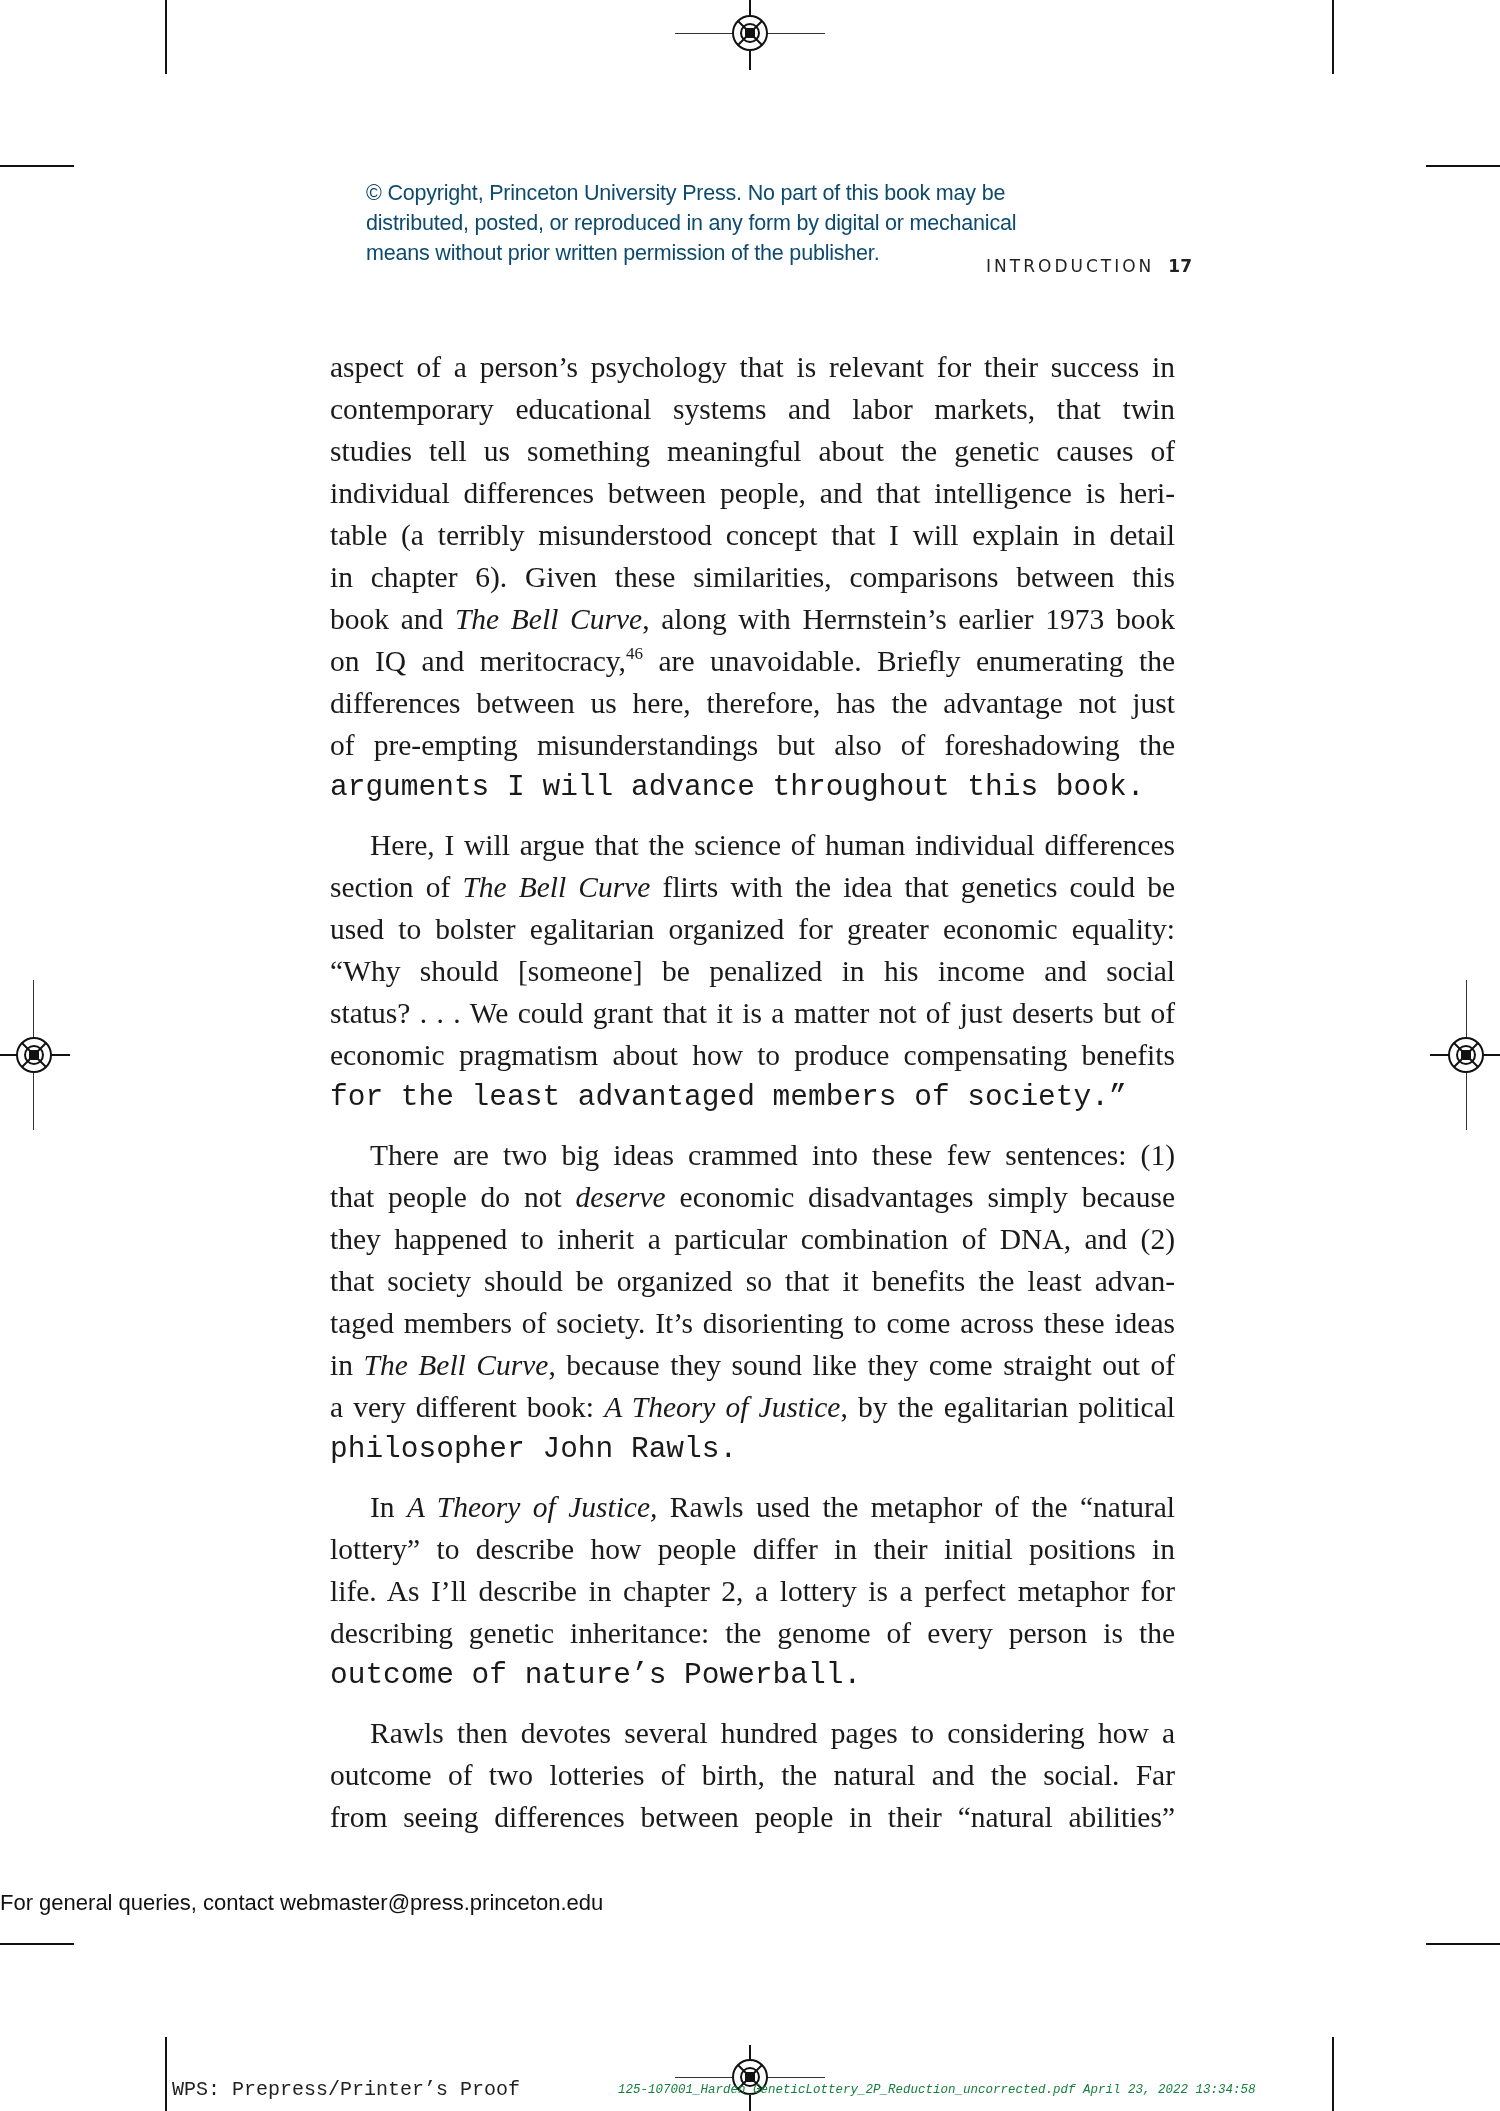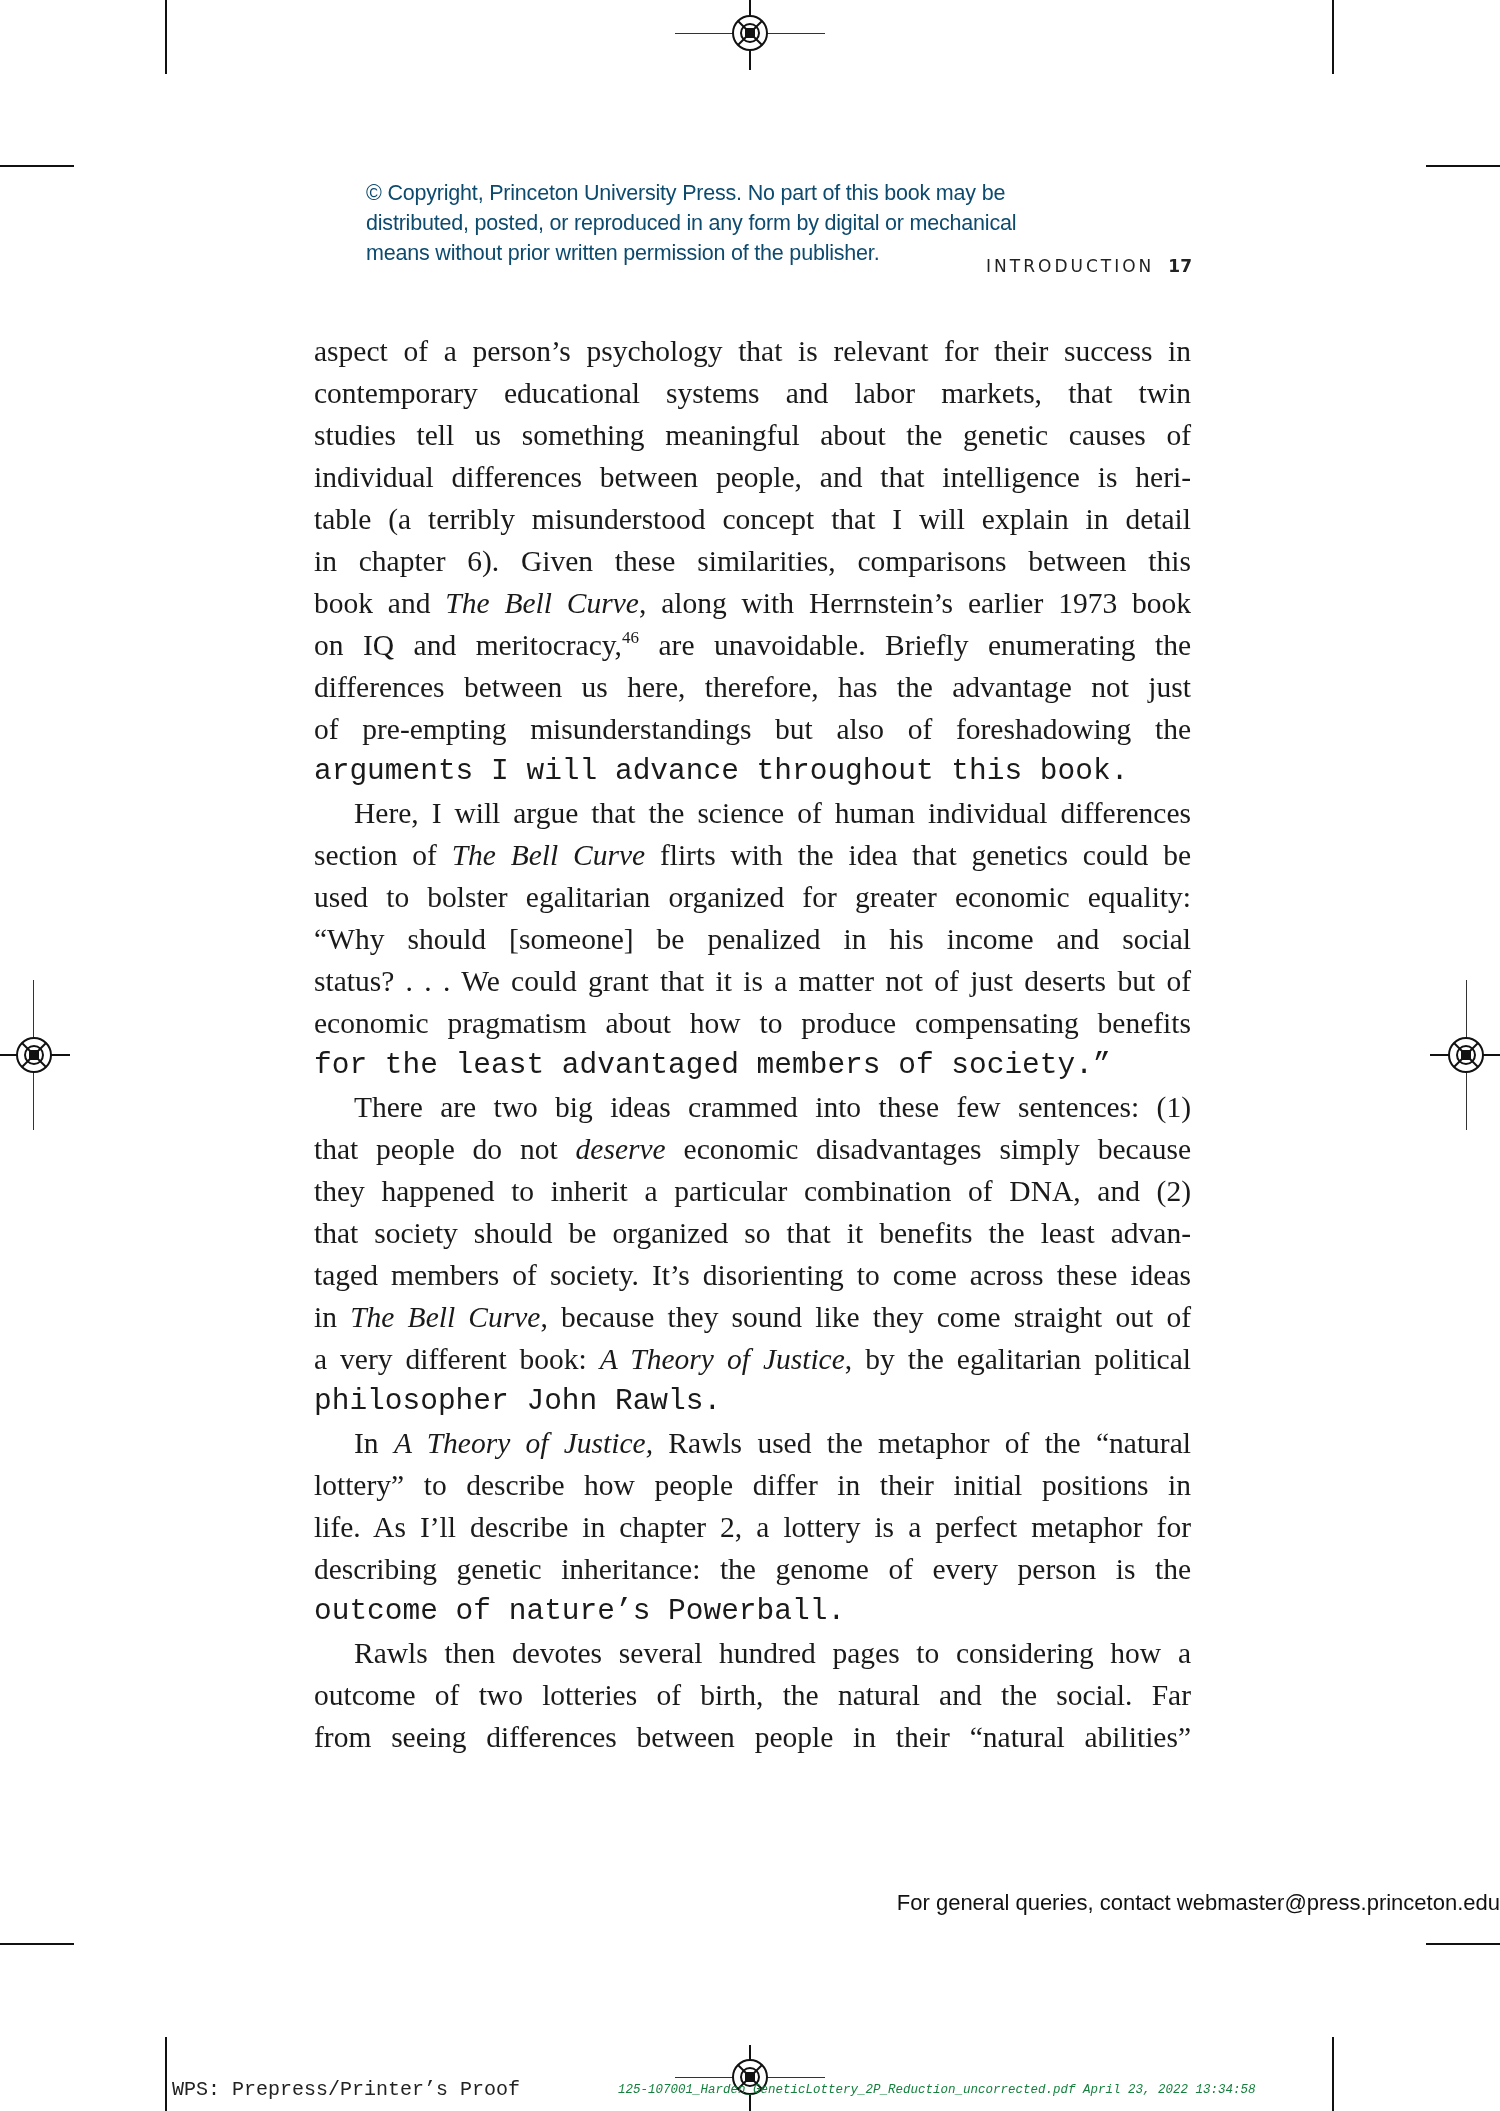--- a/index.html
+++ b/index.html
@@ -19,27 +19,27 @@
       position: absolute; right: 308px; top: 256px;
       font-family: "DejaVu Sans", sans-serif; font-size: 17px; letter-spacing: 3px; color: #222;
     }
     .running-head .folio { letter-spacing: 0; margin-left: 14px; font-weight: bold; }
 
     .body-text {
       position: absolute; left: 314px; top: 330px; width: 877px;
       font-family: "Liberation Serif", serif; font-size: 29.5px; line-height: 42px; color: #1a1a1a;
       text-align: justify;
     }
-    .body-text p { margin: 0; }
+    .body-text p { margin: 16px; }
     .body-text .line { display: block; text-align: justify; text-align-last: justify; white-space: nowrap; }
     .body-text .line.last { text-align-last: left; font-family: Liberation Mono, monospace; }
     .body-text sup { font-size: 17px; line-height: 0; vertical-align: 12px; }
 
     .footer-contact {
-      position: absolute; left: 0; width: 1500px; top: 1890px; text-align: right;
+      position: absolute; left: 0; width: 1500px; top: 1890px; text-align: left;
       font-family: "Liberation Sans", sans-serif; font-size: 22px; color: #111;
     }
     .slug-left {
       position: absolute; left: 172px; top: 2078px;
       font-family: "Liberation Mono", monospace; font-size: 20px; color: #222;
     }
     .slug-right {
       position: absolute; left: 618px; top: 2083px;
       font-family: "Liberation Mono", monospace; font-size: 12.5px; color: #15803d; font-style: italic;
     }

